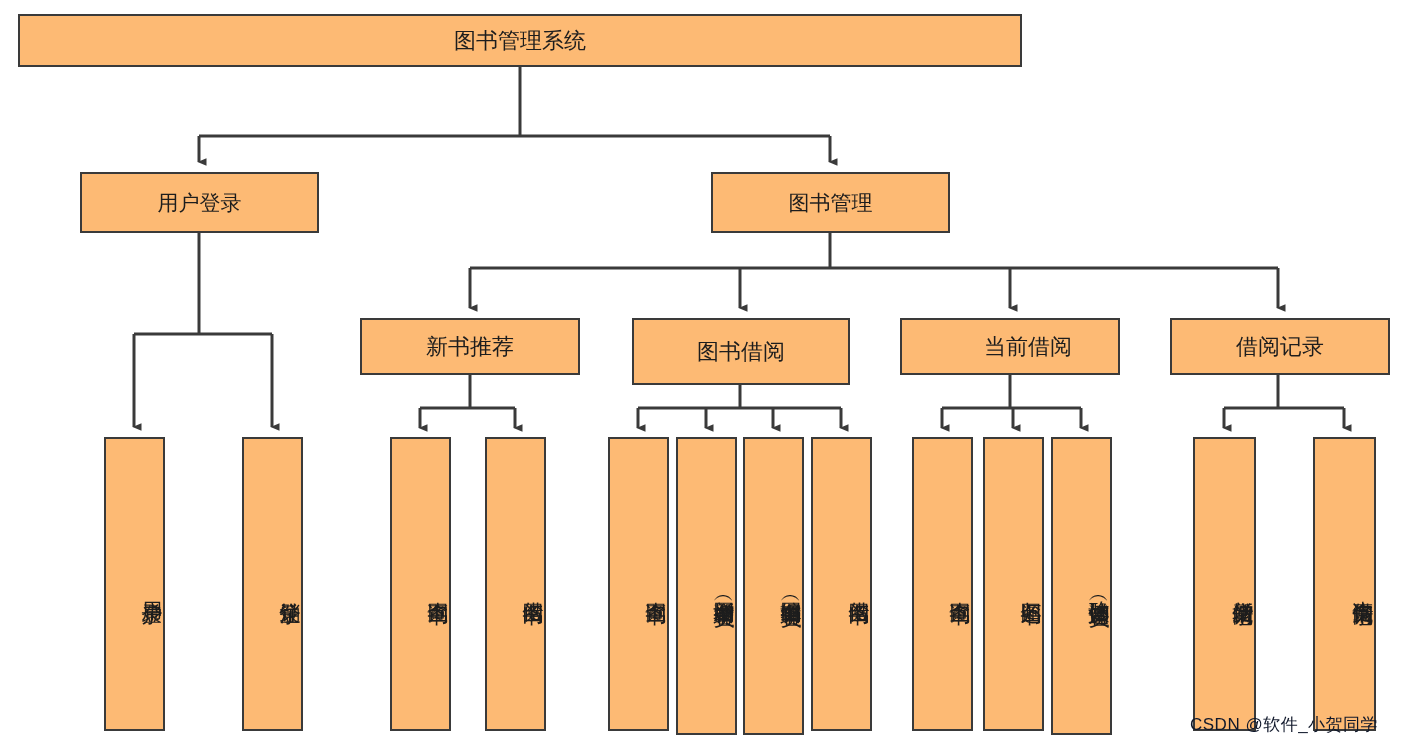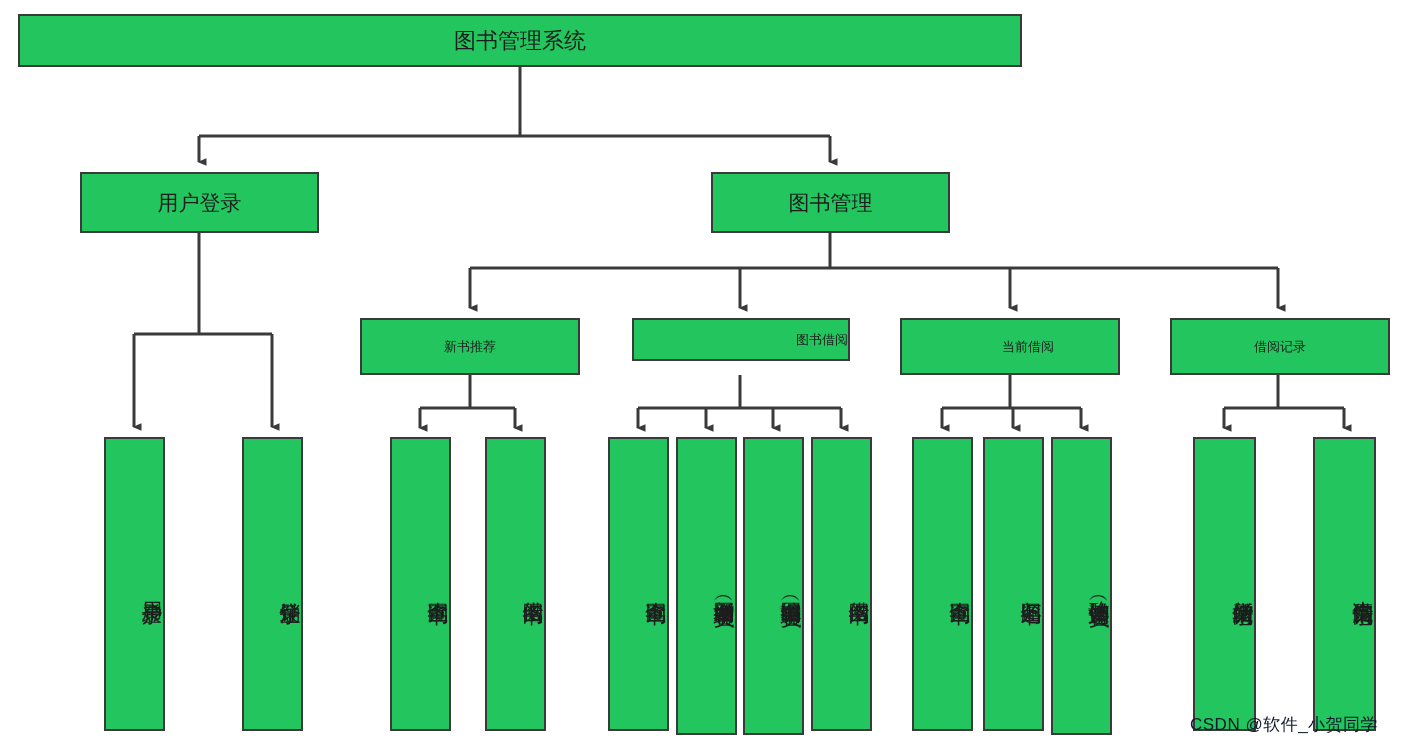--- a/index.html
+++ b/index.html
@@ -13,35 +13,35 @@
   #canvas {
     position: relative;
     width: 1405px;
     height: 747px;
     background: #ffffff;
     overflow: hidden;
   }
   .node {
     position: absolute;
     box-sizing: border-box;
-    background: #22c55e;
+    background: #fdba74;
     border: 2px solid #3a3a3a;
     display: flex;
     align-items: center;
     justify-content: center;
     color: #1d1d1d;
   }
   .node.level0 {
     font-size: 22px;
   }
   .node.level1 {
     font-size: 21px;
   }
   .node.level2 {
-    font-size: 13px;
+    font-size: 22px;
   }
   .node.leaf {
     font-size: 21px;
     writing-mode: vertical-rl;
     text-orientation: upright;
     align-items: flex-start;
     justify-content: center;
     padding-top: 6px;
     line-height: 1.08;
     letter-spacing: 1px;
@@ -139,21 +139,21 @@
   </div>
 
   <div class="node level1" style="left:711px; top:172px; width:239px; height:61px;text-align:center;">
     <span class="node-label">图书管理</span>
   </div>
 
   <div class="node level2" style="left:360px; top:318px; width:220px; height:57px;">
     <span class="node-label">新书推荐</span>
   </div>
 
-  <div class="node level2" style="left:632px; top:318px; width:218px; height:43px;justify-content:flex-end;">
+  <div class="node level2" style="left:632px; top:318px; width:218px; height:67px;">
     <span class="node-label">图书借阅</span>
   </div>
 
   <div class="node level2" style="left:900px; top:318px; width:220px; height:57px;padding-left:36px;">
     <span class="node-label">当前借阅</span>
   </div>
 
   <div class="node level2" style="left:1170px; top:318px; width:220px; height:57px;">
     <span class="node-label">借阅记录</span>
   </div>

